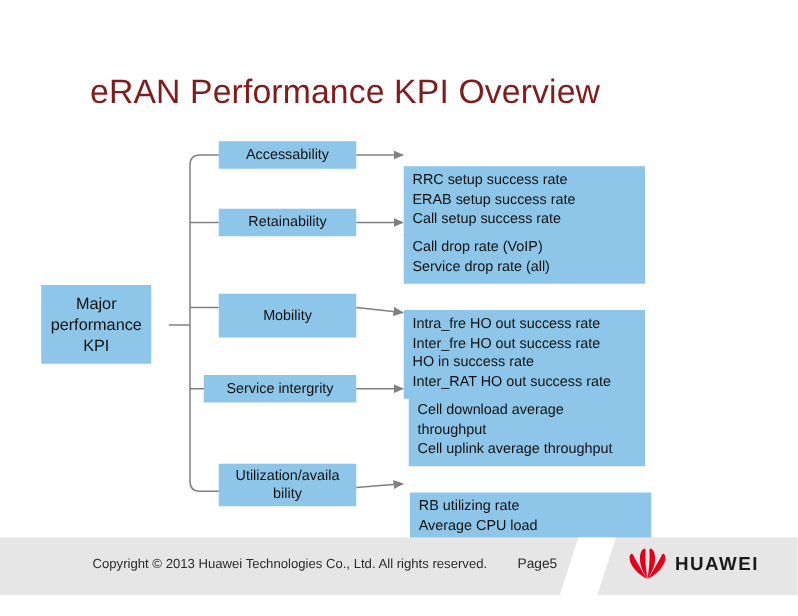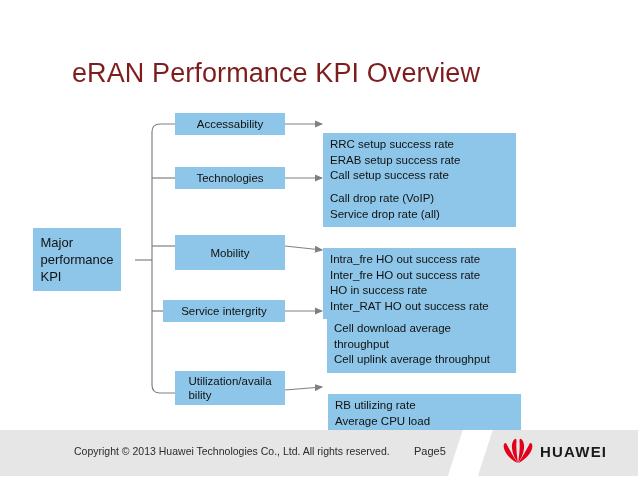--- a/index.html
+++ b/index.html
@@ -46,20 +46,21 @@
 
   .node {
     position: absolute;
     background: #8DC6E8;
     color: #111111;
     font-size: 11.5px;
     line-height: 14px;
     display: flex;
     align-items: center;
     justify-content: center;
+    text-align: center;
     box-sizing: border-box;
   }
 
   .node-root {
     left: 33px;
     top: 228px;
     width: 88px;
     height: 63px;
     font-size: 13px;
     line-height: 17px;
@@ -181,21 +182,21 @@
     <line x1="285" y1="311" x2="322" y2="311" stroke="#808080" stroke-width="1.2" marker-end="url(#arrowhead)"></line>
     <line x1="285" y1="390" x2="322" y2="387" stroke="#808080" stroke-width="1.2" marker-end="url(#arrowhead)"></line>
   </svg>
 
   <div class="node node-root" style="white-space: pre-line;">Major
 performance
 KPI</div>
 
   <div class="node node-cat" style="left:175px; top:113px; width:110px; height:22px;">Accessability</div>
 
-  <div class="node node-cat" style="left:175px; top:167px; width:110px; height:22px;">Technologies</div>
+  <div class="node node-cat" style="left:175px; top:167px; width:110px; height:22px;">Retainability</div>
 
   <div class="node node-cat" style="left:175px; top:235px; width:110px; height:35px;">Mobility</div>
 
   <div class="node node-cat" style="left:163px; top:300px; width:122px; height:22px;">Service intergrity</div>
 
   <div class="node node-cat" style="left:175px; top:371px; width:110px; height:34px; white-space: pre-line;">Utilization/availa
 bility</div>
 
   <div class="detail" style="left:323px; top:104px; width:193px;">RRC setup success rate
 ERAB setup success rate

